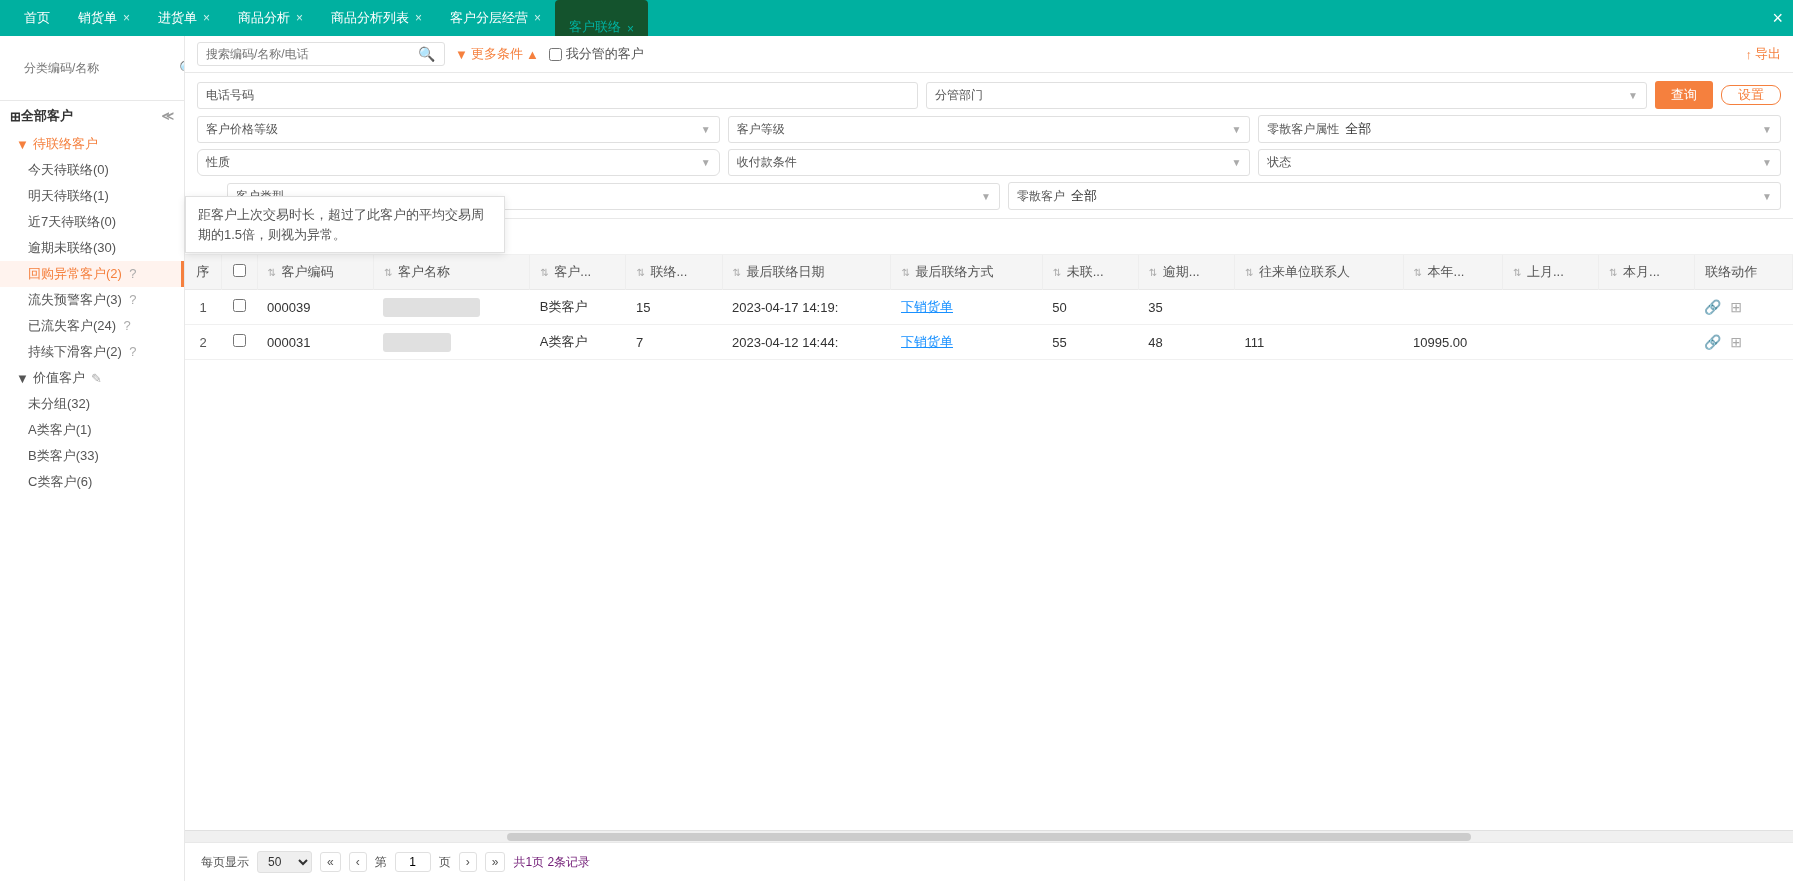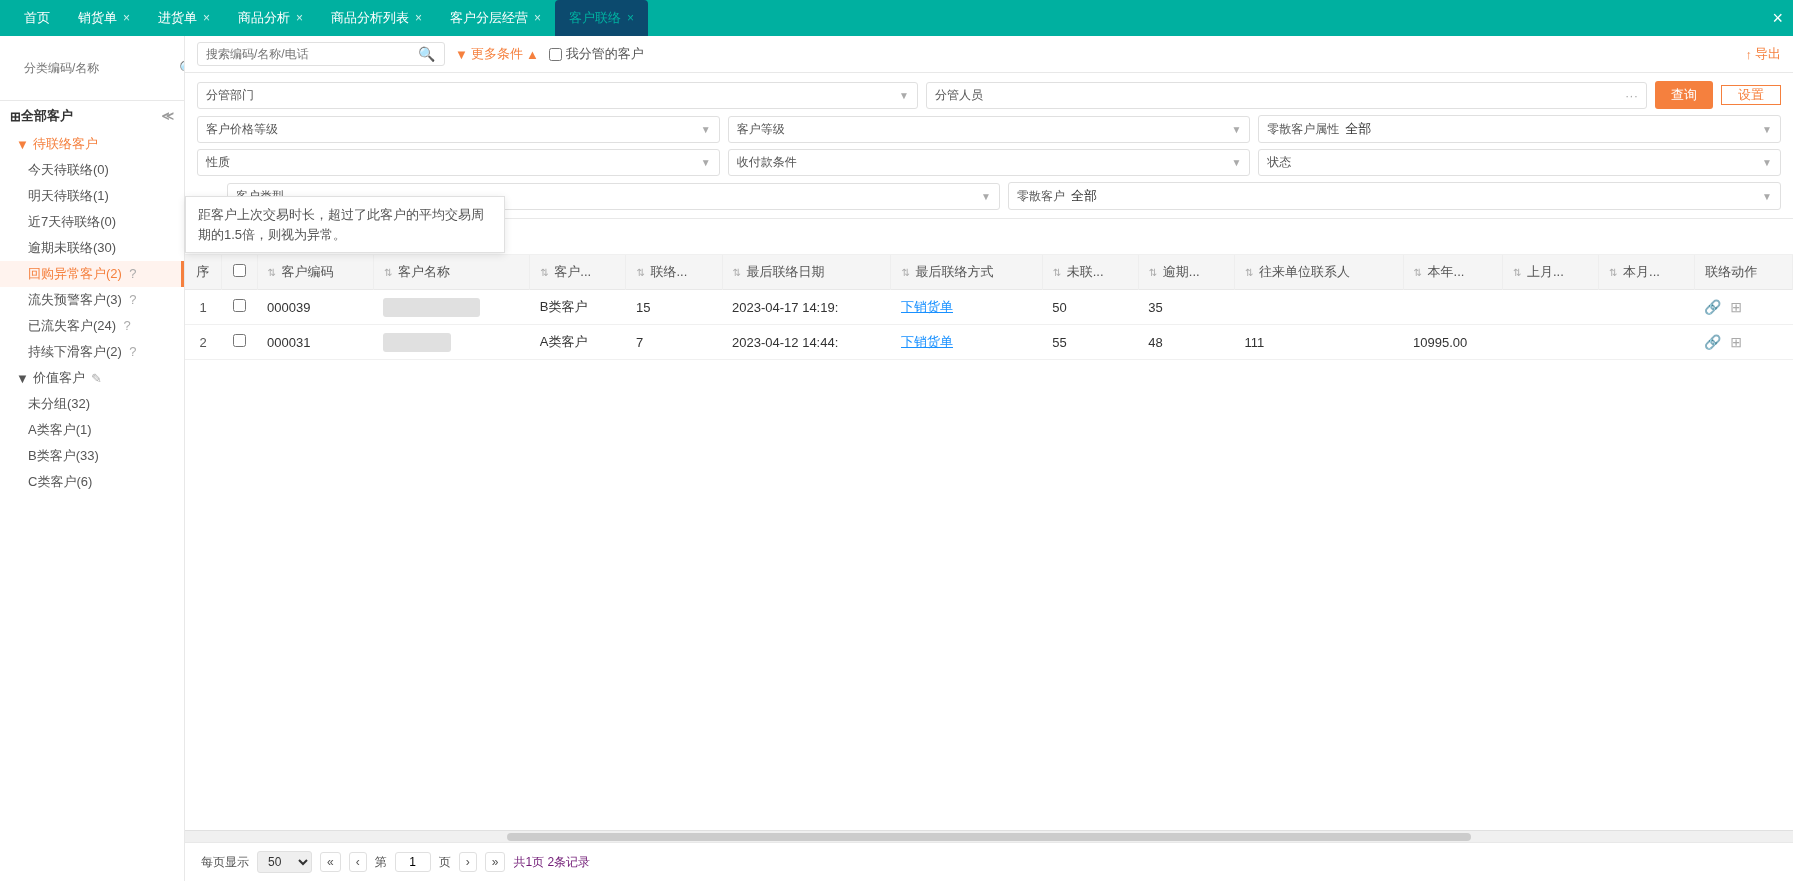--- a/index.html
+++ b/index.html
@@ -18,23 +18,24 @@
       color: #fff;
       padding: 0 14px;
       height: 36px;
       display: flex;
       align-items: center;
       cursor: pointer;
       font-size: 13px;
       white-space: nowrap;
     }
     .top-nav-item.active {
-      background: #0c4a6e;
+      background: #14532d;
       color: #00b0a0;
       border-radius: 4px 4px 0 0;
+      align-items: flex-end;
     }
     .top-nav-item .close-x {
       margin-left: 6px;
       font-size: 12px;
       color: rgba(255,255,255,0.8);
     }
     .top-nav-item.active .close-x { color: #00b0a0; }
     .nav-close-btn {
       position: absolute;
       right: 10px;
@@ -252,21 +253,21 @@
       border: none;
       border-radius: 3px;
       padding: 5px 16px;
       cursor: pointer;
       font-size: 13px;
     }
     .set-btn {
       background: #fff;
       color: #f5803e;
       border: 1px solid #f5803e;
-      border-radius: 0;
+      border-radius: 9px;
       padding: 0 16px;
       cursor: pointer;
       font-size: 13px;
     }
     .filter-dots-standalone {
       color: #aaa;
       font-size: 14px;
       cursor: pointer;
       padding: 0 4px;
     }
@@ -504,26 +505,25 @@
       <div class="export-btn">
         <span>↑</span>
         <span>导出</span>
       </div>
     </div>
 
     <div class="advanced-filters">
 
       <div class="filter-row">
         <div class="filter-field" style="flex:2;">
+          <label>电话号码</label>
+        </div>
+        <div class="filter-field" style="flex:2;">
           <label>分管部门</label>
           <span class="dropdown-arrow">▼</span>
-        </div>
-        <div class="filter-field-dotted" style="flex:2;">
-          <label>分管人员</label>
-          <span class="dots">···</span>
         </div>
         <button class="query-btn">查询</button>
         <button class="set-btn">设置</button>
       </div>
 
       <div class="filter-row">
         <div class="filter-field" style="flex:2;">
           <label>客户价格等级</label>
           <span class="dropdown-arrow">▼</span>
         </div>
@@ -532,21 +532,21 @@
           <span class="dropdown-arrow">▼</span>
         </div>
         <div class="filter-select-full" style="flex:2;">
           <label>零散客户属性</label>
           <span style="margin-left:6px;color:#333;">全部</span>
           <span class="dropdown-arrow" style="margin-left:auto;">▼</span>
         </div>
       </div>
 
       <div class="filter-row">
-        <div class="filter-field" style="flex:2;">
+        <div class="filter-field" style="flex:2;border-radius:6px;">
           <label>性质</label>
           <span class="dropdown-arrow">▼</span>
         </div>
         <div class="filter-field" style="flex:2;text-align:right;">
           <label>收付款条件</label>
           <span class="dropdown-arrow">▼</span>
         </div>
         <div class="filter-field" style="flex:2;">
           <label>状态</label>
           <span class="dropdown-arrow">▼</span>

